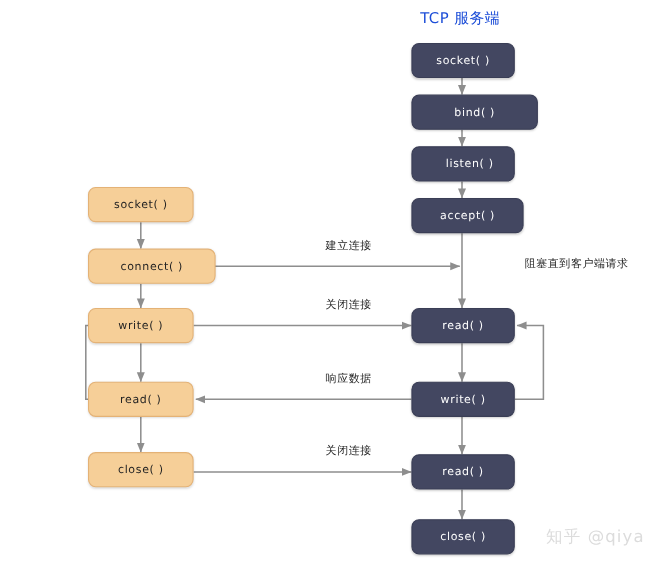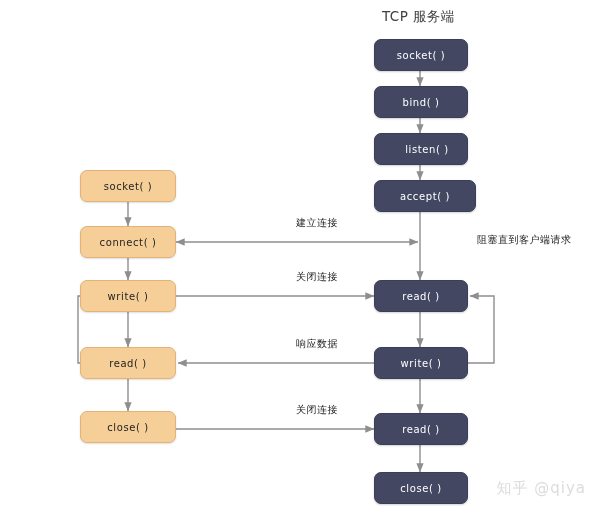--- a/index.html
+++ b/index.html
@@ -21,21 +21,21 @@
   .svg-layer {
     position: absolute;
     left: 0;
     top: 0;
     width: 600px;
     height: 512px;
   }
   .col-title {
     position: absolute;
     font-size: 13.5px;
-    color: #404040;
+    color: #1d4ed8;
     font-family: "DejaVu Sans", "Liberation Sans", sans-serif;
     white-space: nowrap;
     letter-spacing: 0.4px;
   }
   .node {
     position: absolute;
     box-sizing: border-box;
     border-radius: 7px;
     display: flex;
     align-items: center;
@@ -120,21 +120,21 @@
 
       <path d="M468,363 L494,363 L494,296 L470,296" marker-end="url(#ah)"></path>
     </g>
   </svg>
 
   <div class="col-title" style="left:382px; top:8px;">TCP 服务端</div>
 
   <div class="node server" style="left:374px; top:39px;  width:94px; height:32px;">
     <span>socket( )</span>
   </div>
-  <div class="node server" style="left:374px; top:86px;  width:94px; height:32px;">
+  <div class="node server" style="left:374px; top:86px;  width:115px; height:32px;">
     <span>bind( )</span>
   </div>
   <div class="node server" style="left:374px; top:133px; width:94px; height:32px;padding-left:12px;">
     <span>listen( )</span>
   </div>
   <div class="node server" style="left:374px; top:180px; width:102px; height:32px;">
     <span>accept( )</span>
   </div>
   <div class="node server" style="left:374px; top:280px; width:94px; height:32px;">
     <span>read( )</span>
@@ -145,21 +145,21 @@
   <div class="node server" style="left:374px; top:413px; width:94px; height:32px;">
     <span>read( )</span>
   </div>
   <div class="node server" style="left:374px; top:472px; width:94px; height:32px;">
     <span>close( )</span>
   </div>
 
   <div class="node client" style="left:80px; top:170px; width:96px; height:32px;">
     <span>socket( )</span>
   </div>
-  <div class="node client" style="left:80px; top:226px; width:96px; height:32px;">
+  <div class="node client" style="left:80px; top:226px; width:116px; height:32px;">
     <span>connect( )</span>
   </div>
   <div class="node client" style="left:80px; top:280px; width:96px; height:32px;">
     <span>write( )</span>
   </div>
   <div class="node client" style="left:80px; top:347px; width:96px; height:32px;">
     <span>read( )</span>
   </div>
   <div class="node client" style="left:80px; top:411px; width:96px; height:32px;">
     <span>close( )</span>

